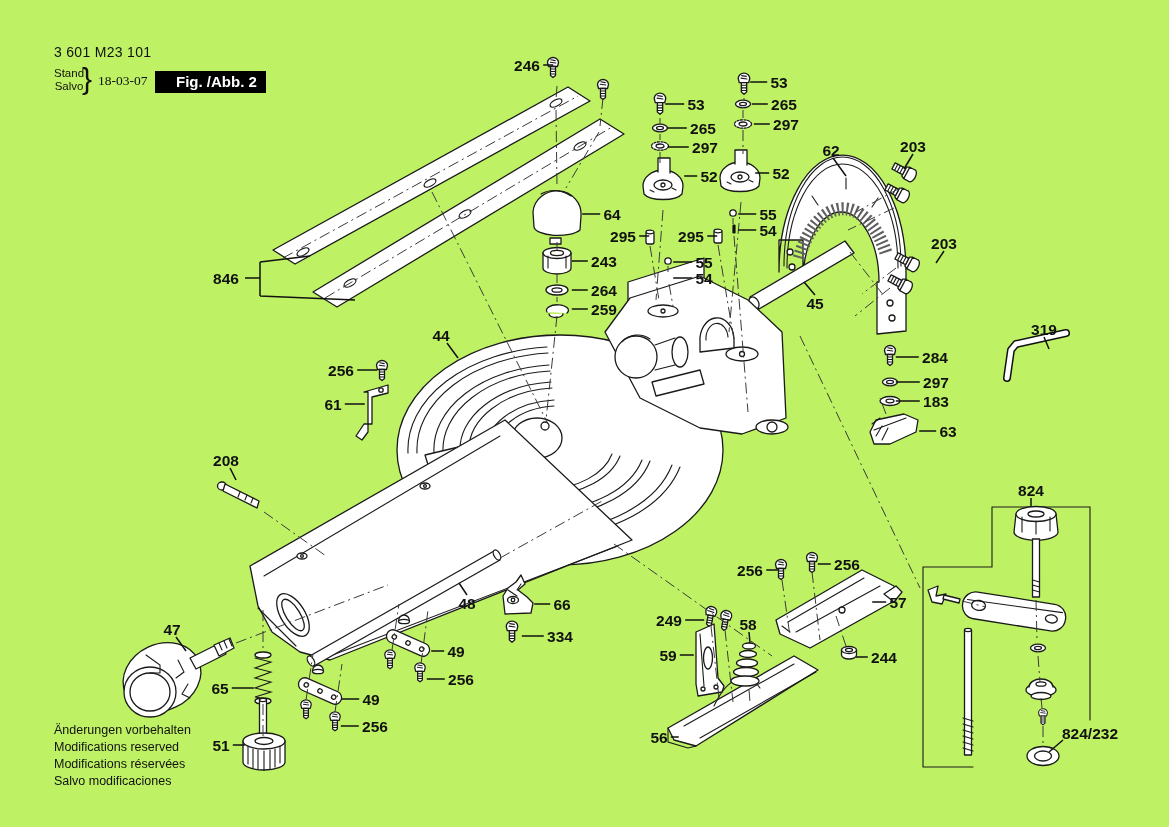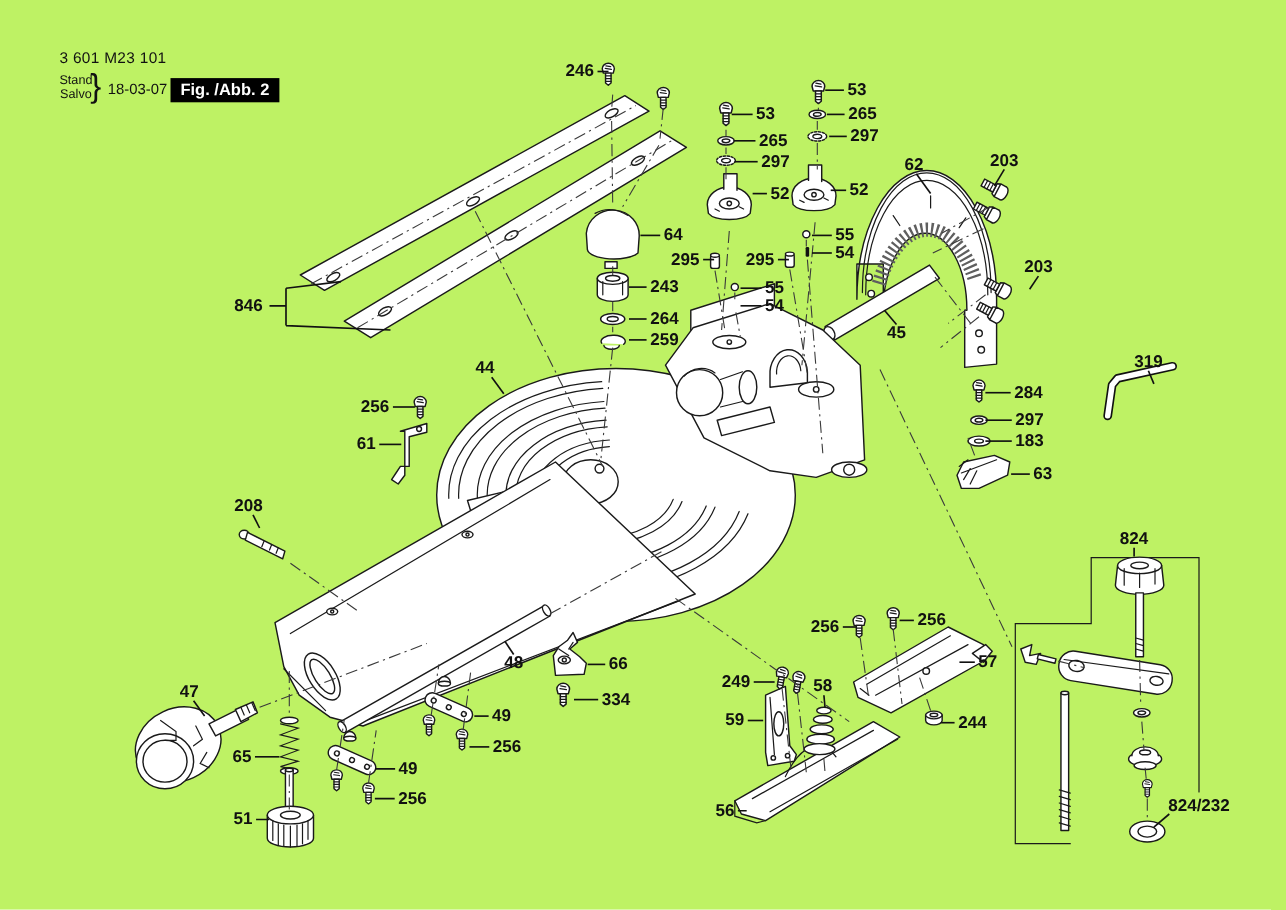--- a/index.html
+++ b/index.html
@@ -1,23 +1,23 @@
 <!DOCTYPE html>
 <html><head>
 <meta charset="utf-8">
 <style>
   html,body{margin:0;padding:0;background:#fff;}
   .page{position:relative;width:1169px;height:827px;background:#bef264;overflow:hidden;
         font-family:"Liberation Sans",sans-serif;color:#111;}
   .doc-number{position:absolute;left:54px;top:44px;font-size:14px;letter-spacing:.3px;}
   .stand-block{position:absolute;left:54px;top:67px;font-size:11.5px;line-height:13px;text-align:center;}
   .brace{position:absolute;left:82px;top:62px;font-size:30px;font-weight:400;}
-  .issue-date{position:absolute;left:98px;top:73px;font-size:13.5px;}
+  .issue-date{position:absolute;left:98px;top:73px;font-size:13.5px;font-family:Liberation Serif, serif;}
   .fig-tag{position:absolute;left:155px;top:71px;background:#000;color:#fff;
-           font-size:15px;font-weight:bold;padding:2px 9px 3px 9px;}
+           font-size:15px;font-weight:bold;padding:2px 9px 3px 21px;}
   .footer{position:absolute;left:54px;top:722px;font-size:12.5px;line-height:17px;}
   svg{position:absolute;left:0;top:0;}
   .pt{fill:#fff;stroke:#1a1a1a;stroke-width:1.3;stroke-linejoin:round;stroke-linecap:round;}
   .ln{fill:none;stroke:#1a1a1a;stroke-width:1.1;stroke-linecap:round;}
   .dd{fill:none;stroke:#3a3a3a;stroke-width:1;stroke-dasharray:11 4 2 4;}
   .sl{fill:none;stroke:#111;stroke-width:1.5;}
   .band{fill:none;stroke:#5f5f5f;stroke-width:13;stroke-dasharray:2 2.6;}
   .blk{fill:#111;stroke:none;}
   #labels-layer text{fill:#111;font-family:"Liberation Sans",sans-serif;
       font-weight:bold;font-size:15.5px;}
@@ -520,13 +520,19 @@
         <text x="668" y="655" text-anchor="middle" dominant-baseline="central">59</text>
         <line x1="679.8" y1="655" x2="693.8" y2="655" class="sl"></line>
         <text x="884" y="657" text-anchor="middle" dominant-baseline="central">244</text>
         <line x1="867.8" y1="657" x2="855.8" y2="657" class="sl"></line>
         <text x="659" y="737" text-anchor="middle" dominant-baseline="central">56</text>
         <line x1="670.8" y1="737" x2="678.8" y2="737" class="sl"></line>
         <text x="1090" y="733" text-anchor="middle" dominant-baseline="central">824/232</text>
       </g>
   </svg>
 
+  <div class="footer">
+    <div>Änderungen vorbehalten</div>
+    <div>Modifications reserved</div>
+    <div>Modifications réservées</div>
+    <div>Salvo modificaciones</div>
+  </div>
 </div>
 
 </body></html>

